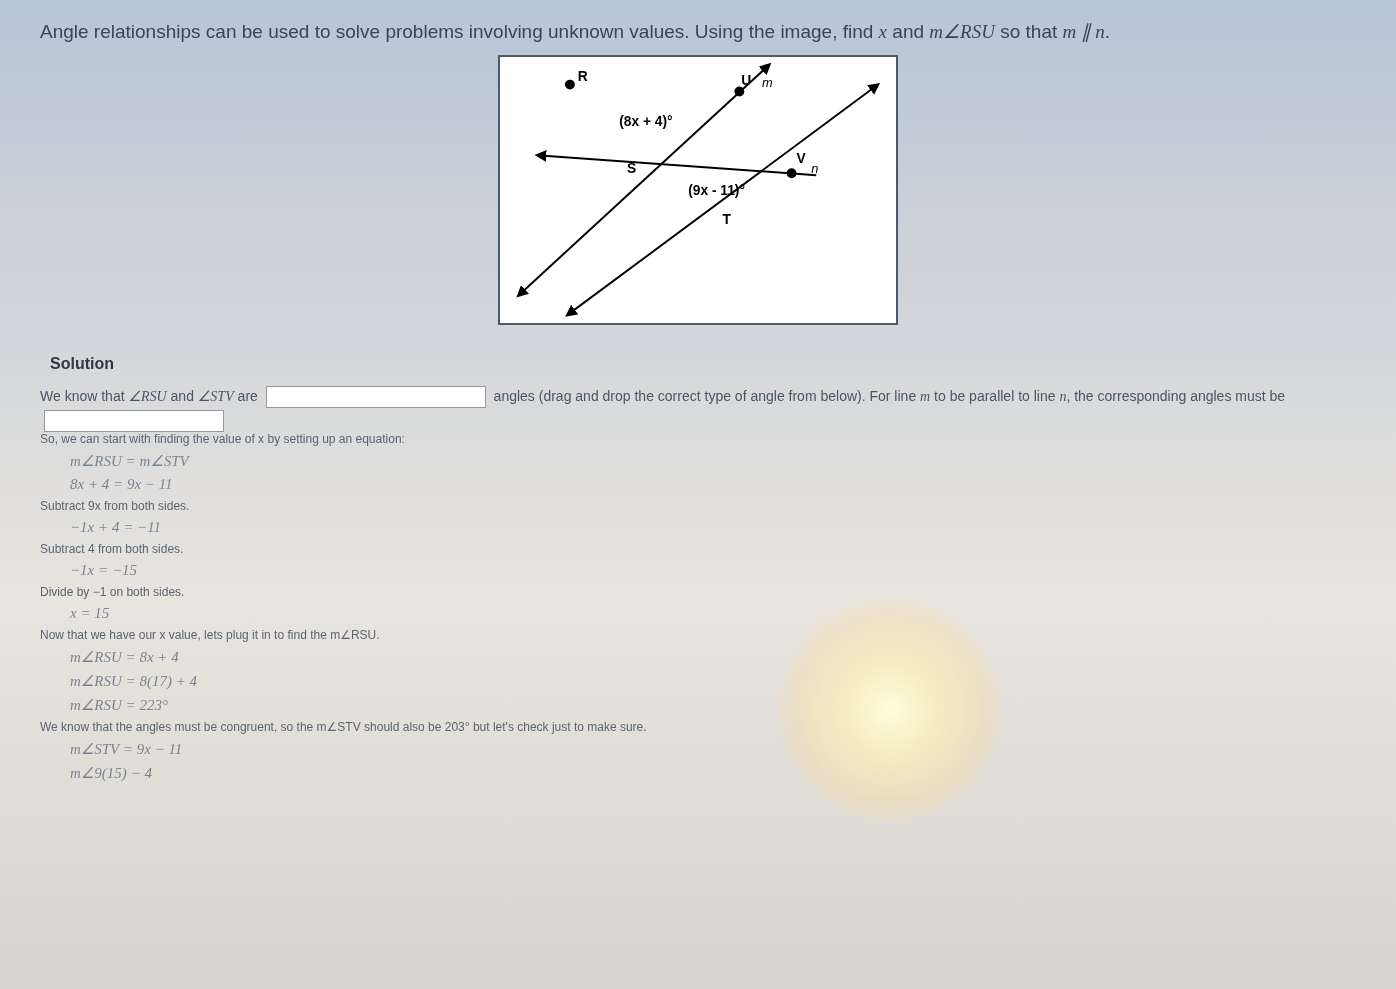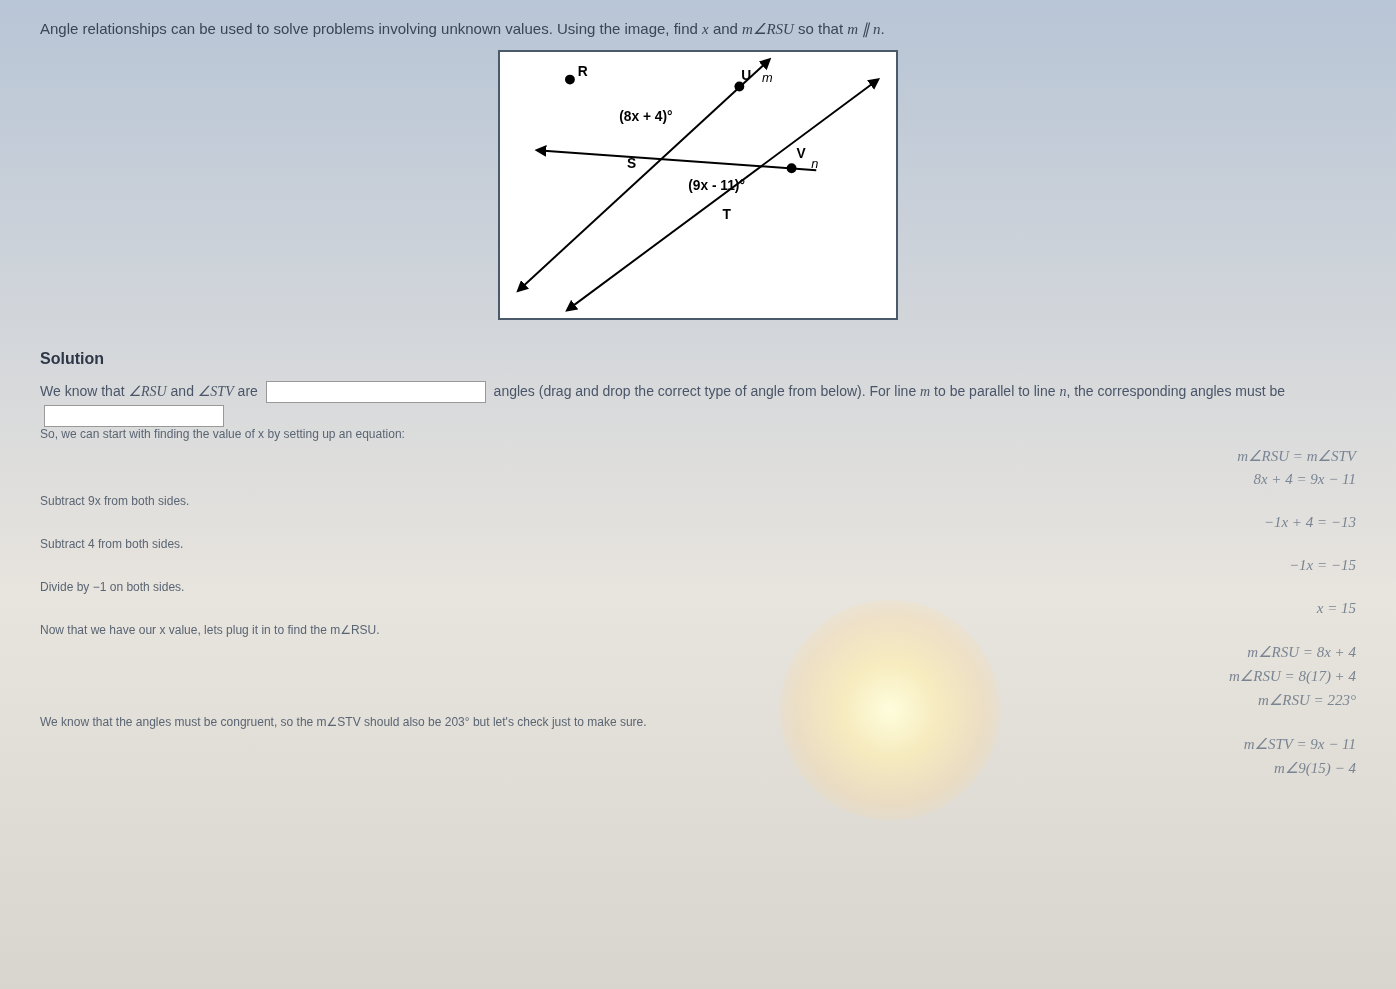--- a/index.html
+++ b/index.html
@@ -17,43 +17,43 @@
 .glare {
   position: absolute;
   left: 780px;
   top: 600px;
   width: 220px;
   height: 220px;
   background: radial-gradient(circle, rgba(255,255,220,0.95) 0%, rgba(255,240,180,0.7) 30%, rgba(255,220,150,0.3) 60%, transparent 80%);
   pointer-events: none;
   border-radius: 50%;
 }
-.question { margin-bottom: 12px; font-size: 15px; color: #3a4556; }
+.question { margin-bottom: 12px; font-size: 19px; color: #3a4556; }
 .math-italic { font-style: italic; font-family: 'Times New Roman', serif; }
 .angle { font-family: 'Times New Roman', serif; }
 .diagram-wrap { display: flex; justify-content: center; margin: 10px 0 30px 0; }
 .diagram {
   background: #fff;
   border: 2px solid #4a5a6a;
   width: 400px;
   height: 270px;
 }
-.solution-title { font-weight: bold; color: #2d3748; font-size: 16px; margin-bottom: 12px; }
+.solution-title { font-weight: bold; color: #2d3748; font-size: 16px; margin-bottom: 12px; margin-left: 10px; }
 .flow-line { line-height: 1.6; }
 .input-box {
   display: inline-block;
   border: 1px solid #999;
   background: #fff;
   height: 22px;
   vertical-align: middle;
   width: 220px;
   margin: 0 4px;
 }
 .input-box.small { width: 180px; }
-.work { margin-left: 30px; margin-bottom: 6px; font-family: 'Times New Roman', serif; font-style: italic; font-size: 15px; color: #7a8593; text-align: right; }
+.work { margin-left: 30px; margin-bottom: 6px; font-family: 'Times New Roman', serif; font-style: italic; font-size: 15px; color: #7a8593; }
 .step-text { margin-bottom: 6px; color: #5a6573; font-size: 12px; }
 </style>
 </head>
 <body>
 
 <div class="question">
   <span>Angle relationships can be used to solve problems involving unknown values. Using the image, find </span><span class="math-italic">x</span><span> and </span><span class="math-italic angle">m∠RSU</span><span> so that </span><span class="math-italic">m ∥ n</span><span>.</span>
 </div>
 
 <div class="diagram-wrap">
@@ -92,21 +92,21 @@
   <span>We know that </span><span class="math-italic angle">∠RSU</span><span> and </span><span class="math-italic angle">∠STV</span><span> are </span><span class="input-box"></span><span> angles (drag and drop the correct type of angle from below). For line </span><span class="math-italic">m</span><span> to be parallel to line </span><span class="math-italic">n</span><span>, the corresponding angles must be</span>
 </div>
 <div class="flow-line">
   <span class="input-box small"></span>
 </div>
 
 <div class="step-text">So, we can start with finding the value of x by setting up an equation:</div>
 <div class="work">m∠RSU = m∠STV</div>
 <div class="work">8x + 4 = 9x − 11</div>
 <div class="step-text">Subtract 9x from both sides.</div>
-<div class="work">−1x + 4 = −13</div>
+<div class="work">−1x + 4 = −11</div>
 <div class="step-text">Subtract 4 from both sides.</div>
 <div class="work">−1x = −15</div>
 <div class="step-text">Divide by −1 on both sides.</div>
 <div class="work">x = 15</div>
 <div class="step-text">Now that we have our x value, lets plug it in to find the m∠RSU.</div>
 <div class="work">m∠RSU = 8x + 4</div>
 <div class="work">m∠RSU = 8(17) + 4</div>
 <div class="work">m∠RSU = 223°</div>
 <div class="step-text">We know that the angles must be congruent, so the m∠STV should also be 203° but let's check just to make sure.</div>
 <div class="work">m∠STV = 9x − 11</div>

